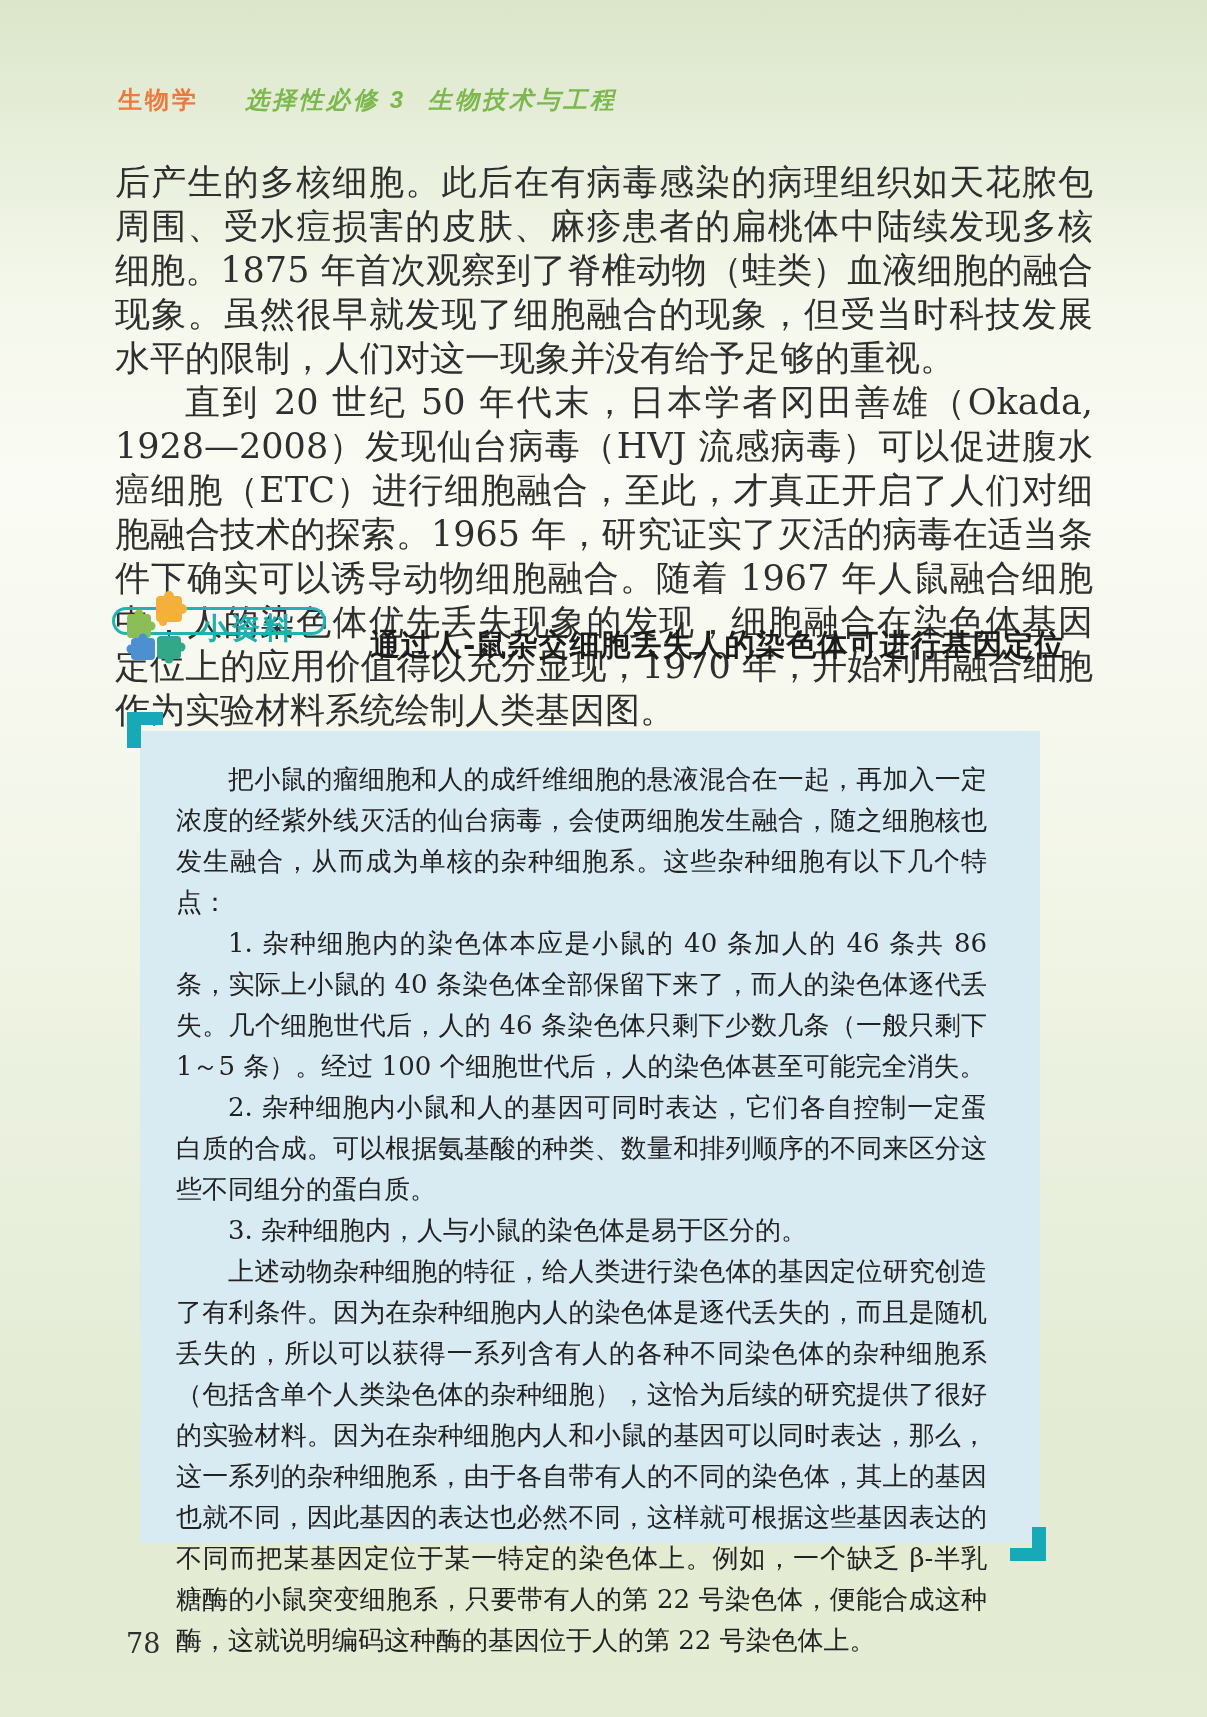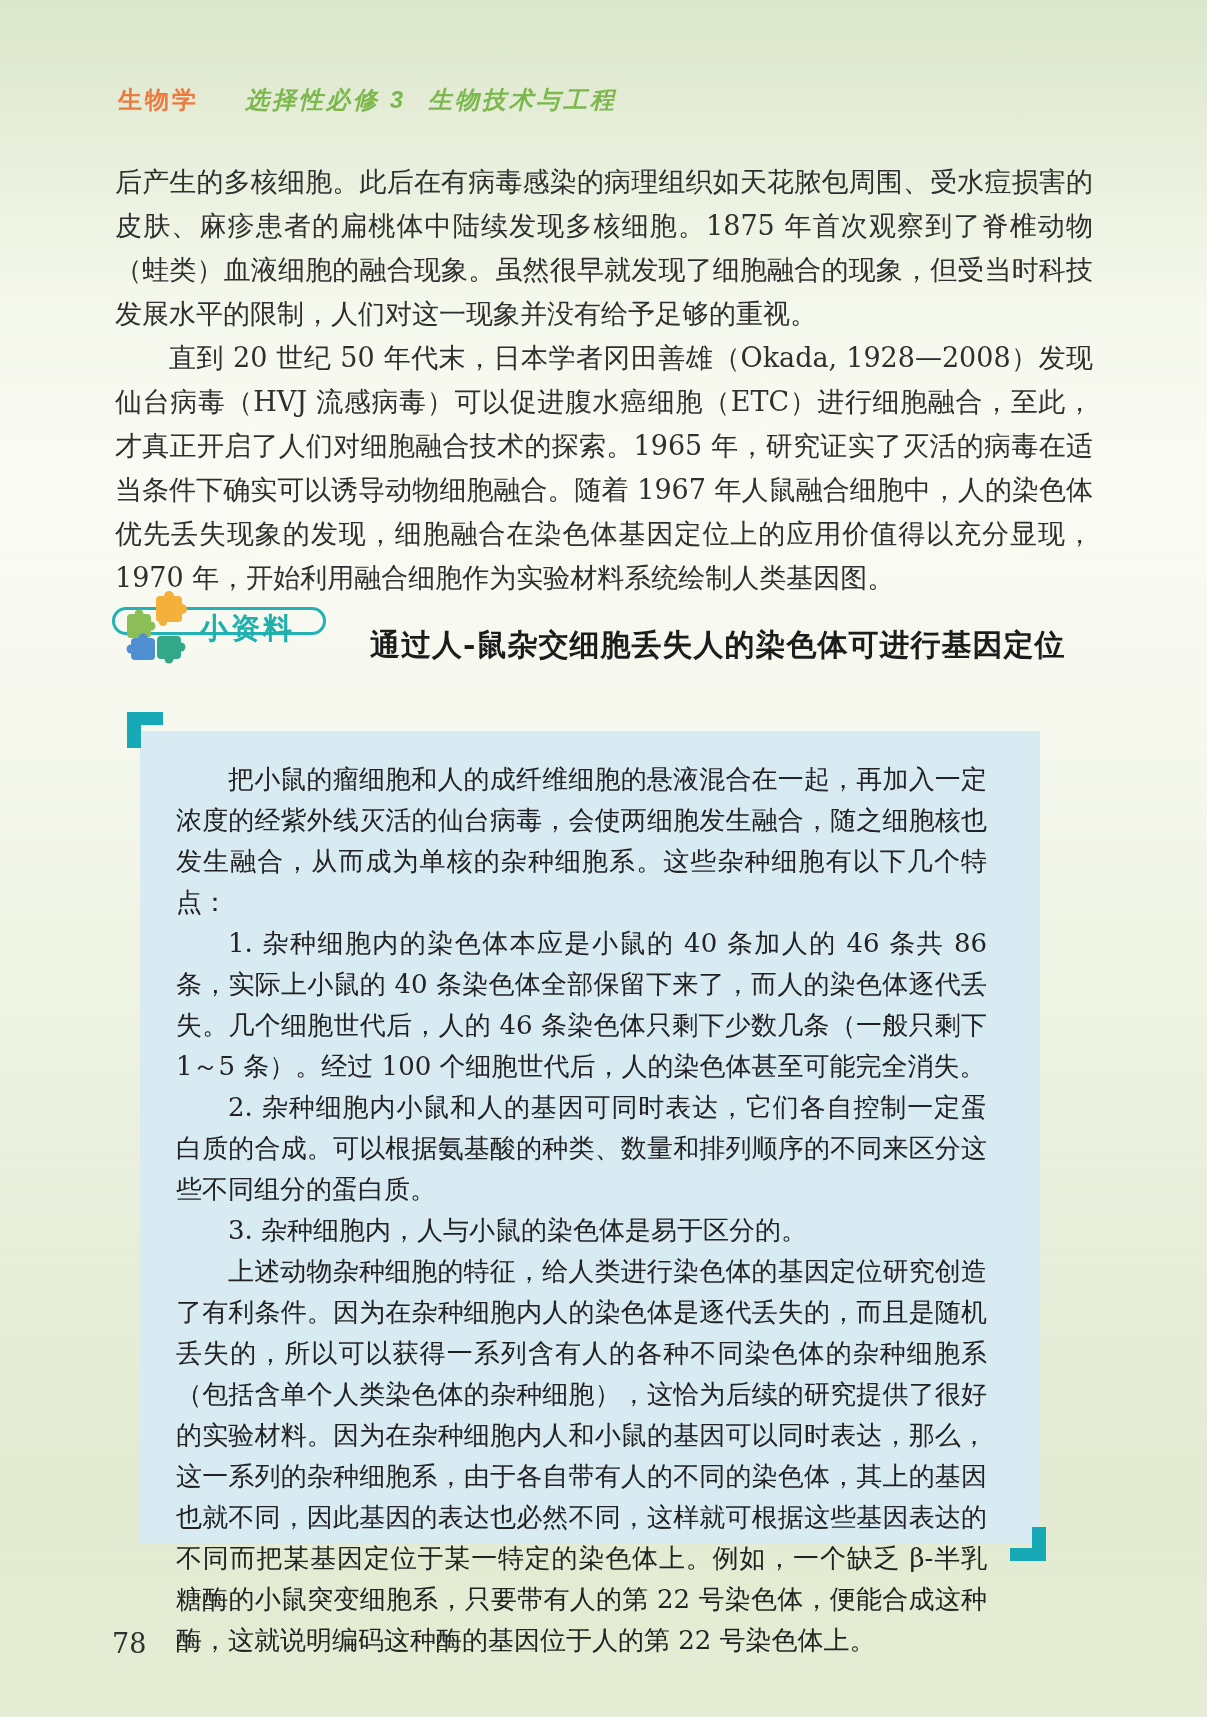--- a/index.html
+++ b/index.html
@@ -50,21 +50,21 @@
 
   
   .content {
     position: absolute;
     left: 115px;
     top: 160px;
     width: 978px;
   }
   .body-p {
     margin: 0;
-    font-size: 27px;
+    font-size: 35px;
     line-height: 44px;
     text-align: justify;
     color: #2f2f2f;
   }
   .indent { text-indent: 2em; }
 
   
   .badge-row {
     position: absolute;
     left: 104px;
@@ -149,21 +149,21 @@
     bottom: -18px;
     width: 22px;
     height: 21px;
     border-bottom: 13px solid #17a9b6;
     border-right: 14px solid #17a9b6;
   }
 
   
   .page-number {
     position: absolute;
-    left: 112px;
+    left: 126px;
     top: 1628px;
     font-size: 27px;
     color: #2f2f2f;
   }
 </style>
 </head>
 <body>
 
 <div class="page">
 

